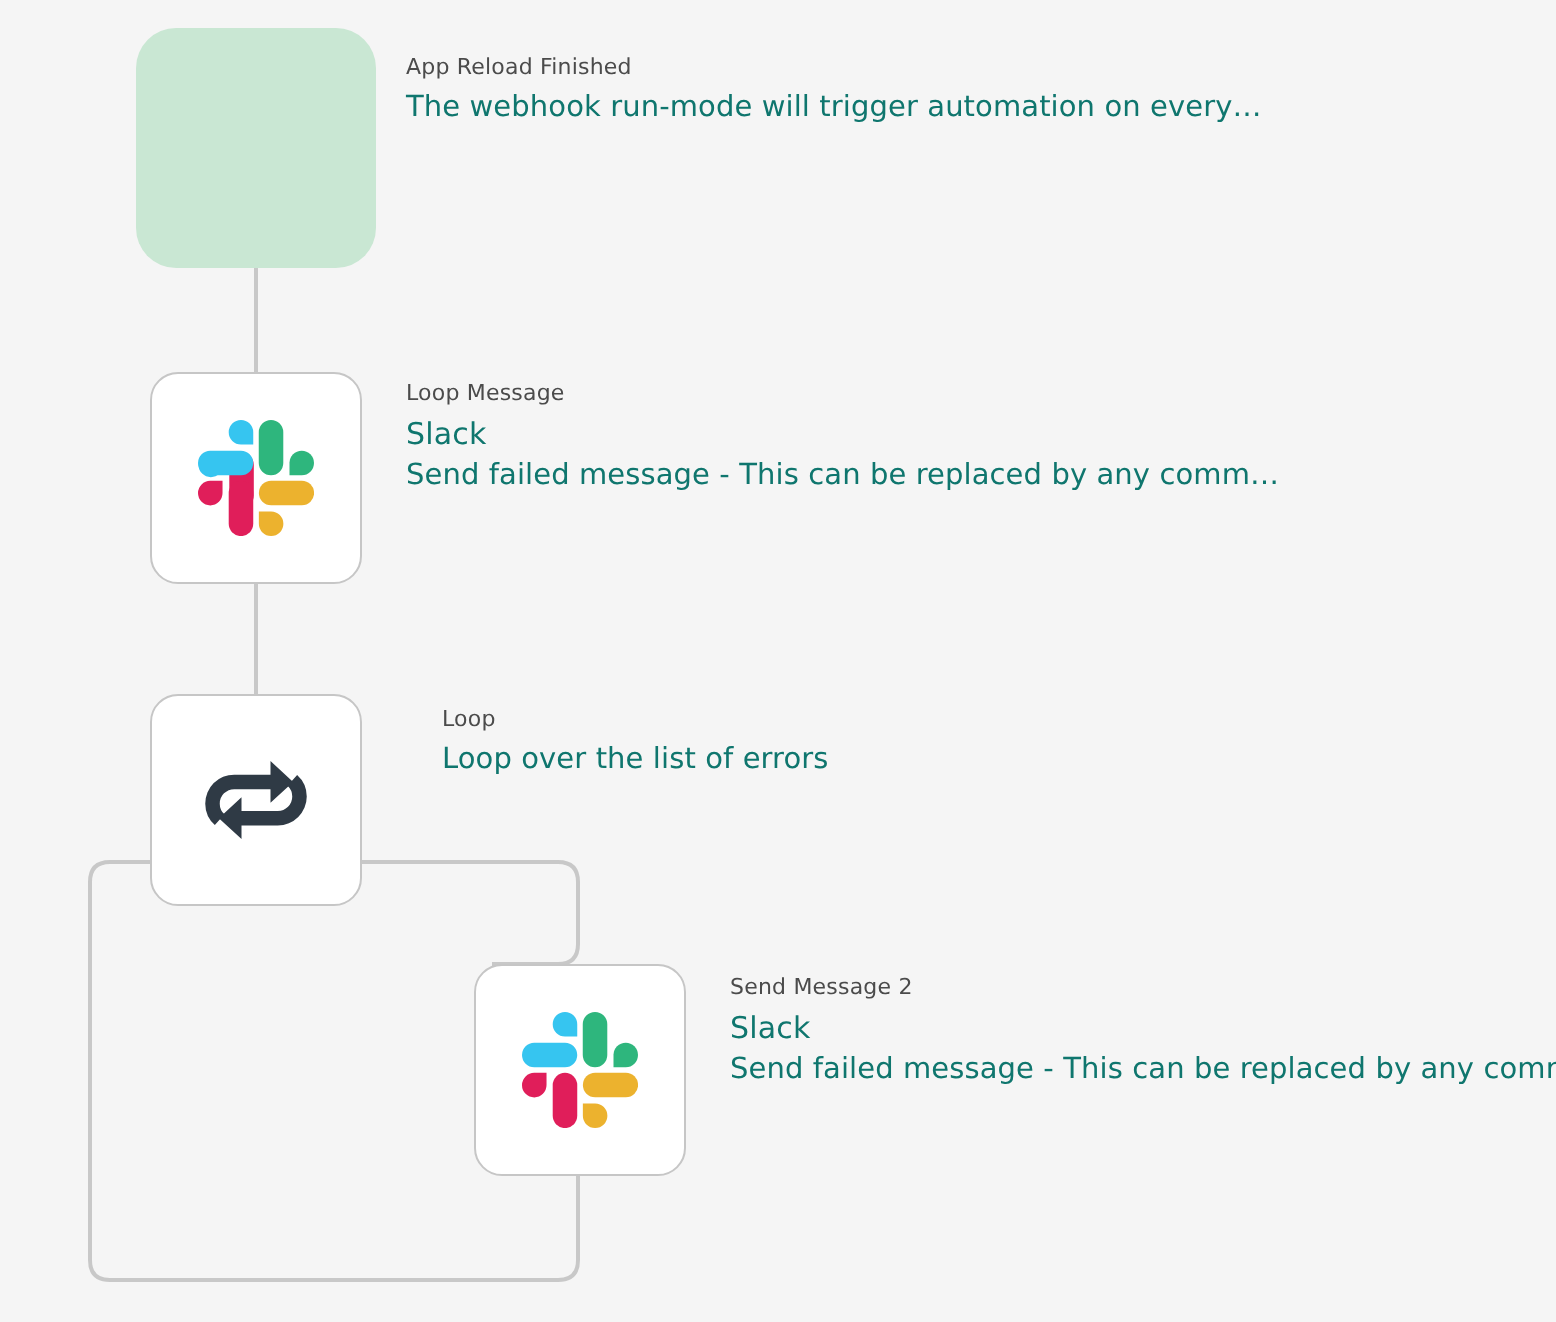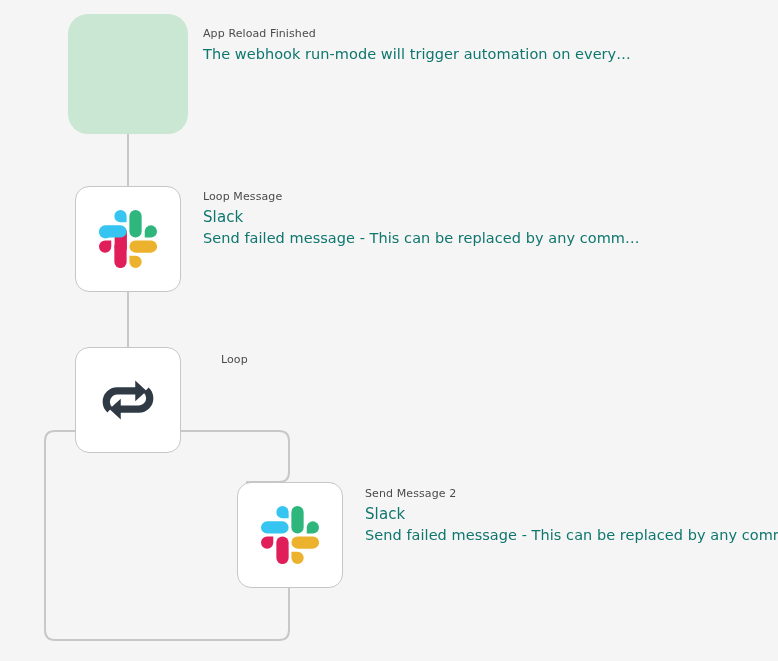--- a/index.html
+++ b/index.html
@@ -169,20 +169,21 @@
                    A16 16 0 0 1 4 34 16 16 0 0 1 20 18 Z"></path>
 
           <path d="M44 46 H24 v7.5 L11.5 42 24 30.5 V38 h20
                    a8 8 0 0 0 8 -8 8 8 0 0 0 -2.6 -5.9 l5.3 -5.9
                    A16 16 0 0 1 60 30 16 16 0 0 1 44 46 Z"></path>
         </g>
       </svg>
     </div>
     <div class="node-text" style="left:221px; top:349px;">
       <div class="node-title">Loop</div>
+      <div class="node-desc">Loop over the list of errors</div>
     </div>
   </div>
 
   <div class="node" style="left:0; top:0;">
     <div class="node-box" style="left:237px; top:482px;">
       <svg class="node-icon" viewBox="0 0 122 122">
         <path d="M25.8 76.9a12.9 12.9 0 1 1-12.9-12.9h12.9v12.9z" fill="#e01e5a"></path>
         <path d="M32.3 76.9a12.9 12.9 0 0 1 25.8 0v32.3a12.9 12.9 0 0 1-25.8 0V76.9z" fill="#e01e5a"></path>
         <path d="M45.2 25.8a12.9 12.9 0 1 1 12.9-12.9v12.9H45.2z" fill="#36c5f0"></path>
         <path d="M45.2 32.3a12.9 12.9 0 0 1 0 25.8H12.9a12.9 12.9 0 0 1 0-25.8h32.3z" fill="#36c5f0"></path>

